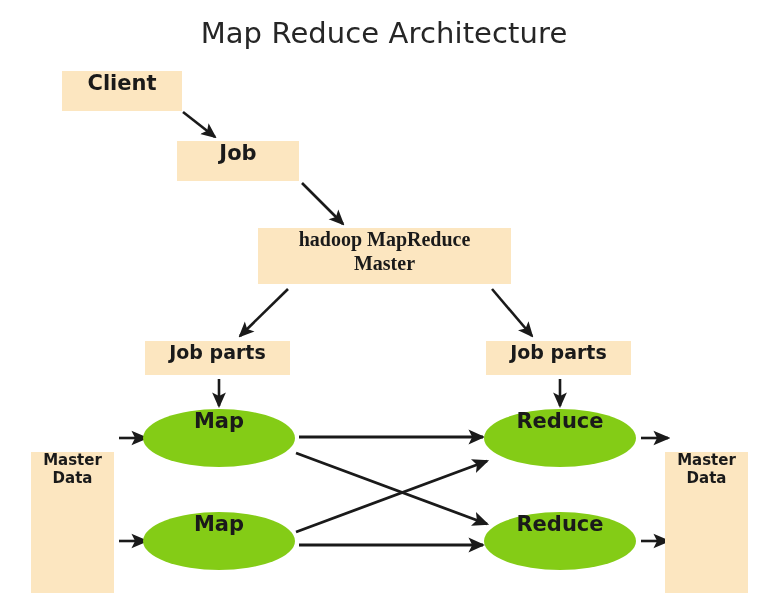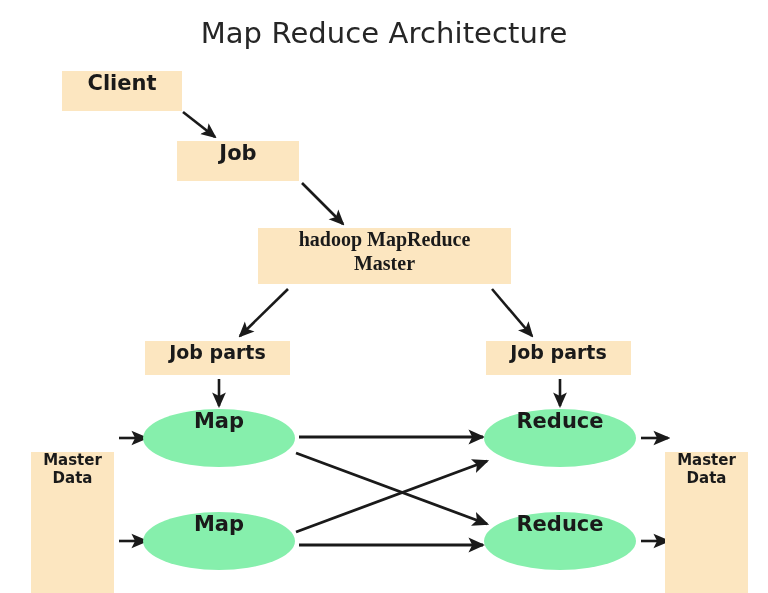--- a/index.html
+++ b/index.html
@@ -36,21 +36,21 @@
     color: #1a1a1a;
     font-weight: bold;
     line-height: 1.18;
     box-sizing: border-box;
     z-index: 2;
   }
   .box {
     background: #fce6c0;
   }
   .ellipse {
-    background: #86efac;
+    background: #84cc16;
     border-radius: 50%;
   }
   .title {
     position: absolute;
     left: 0;
     top: 16px;
     width: 768px;
     text-align: center;
     font-size: 29px;
     font-weight: normal;

